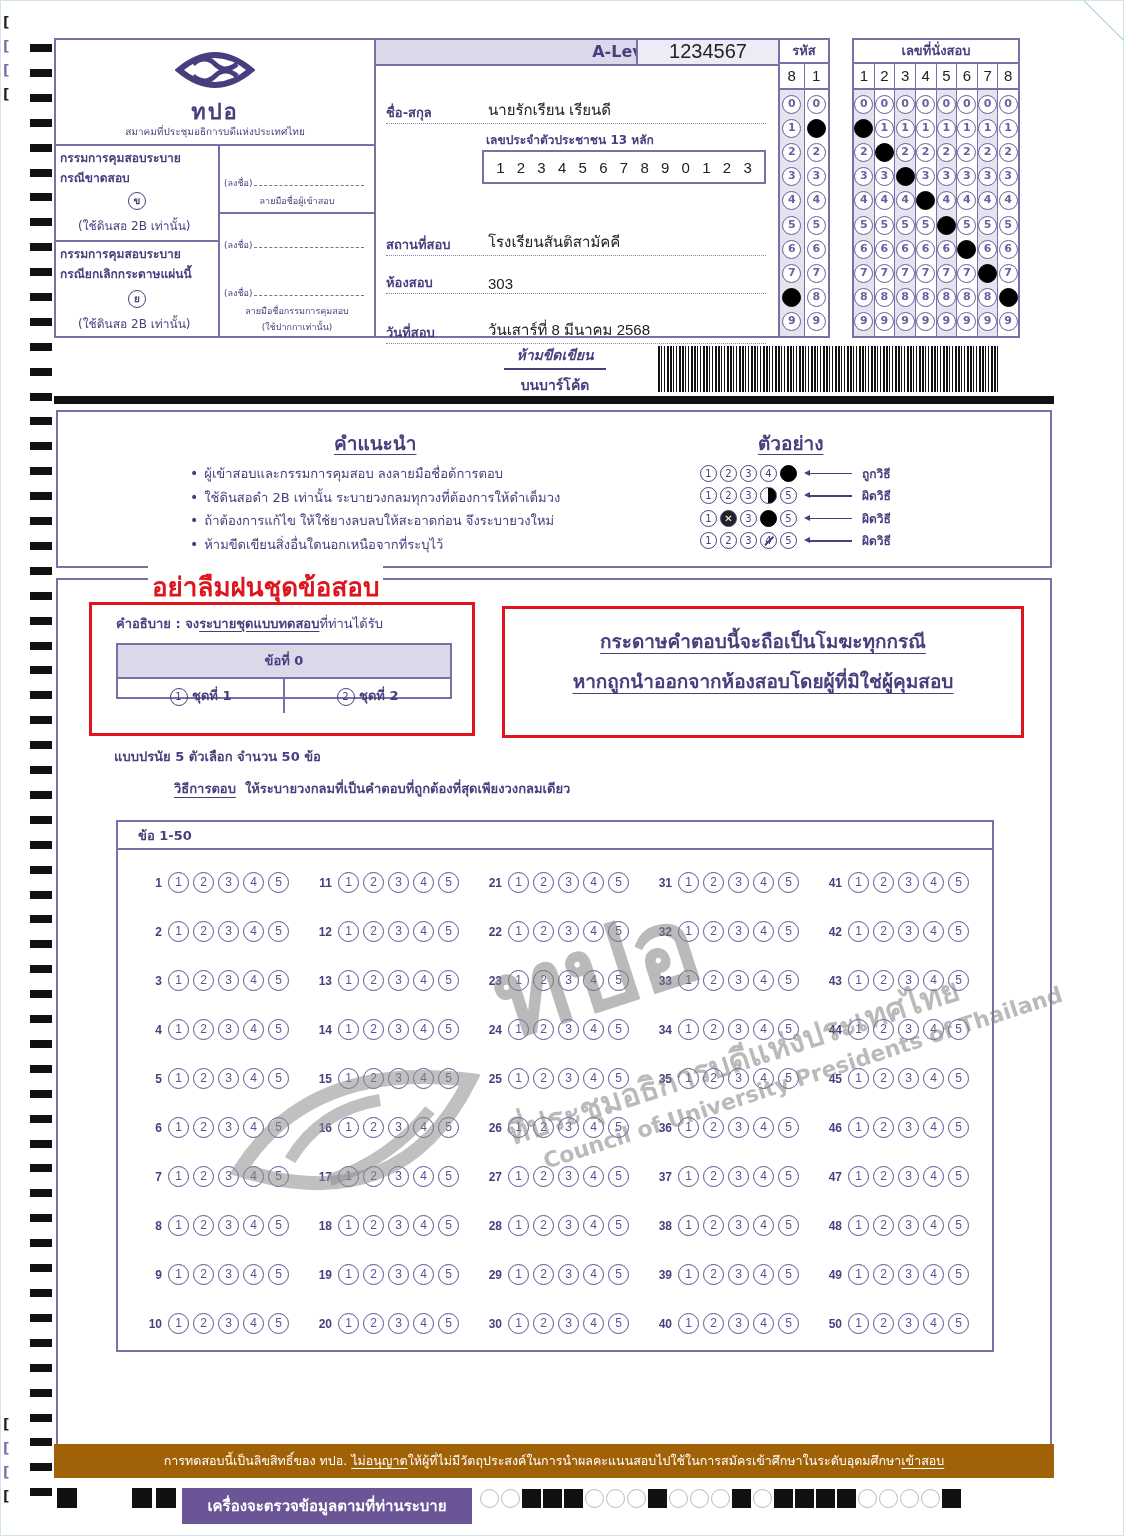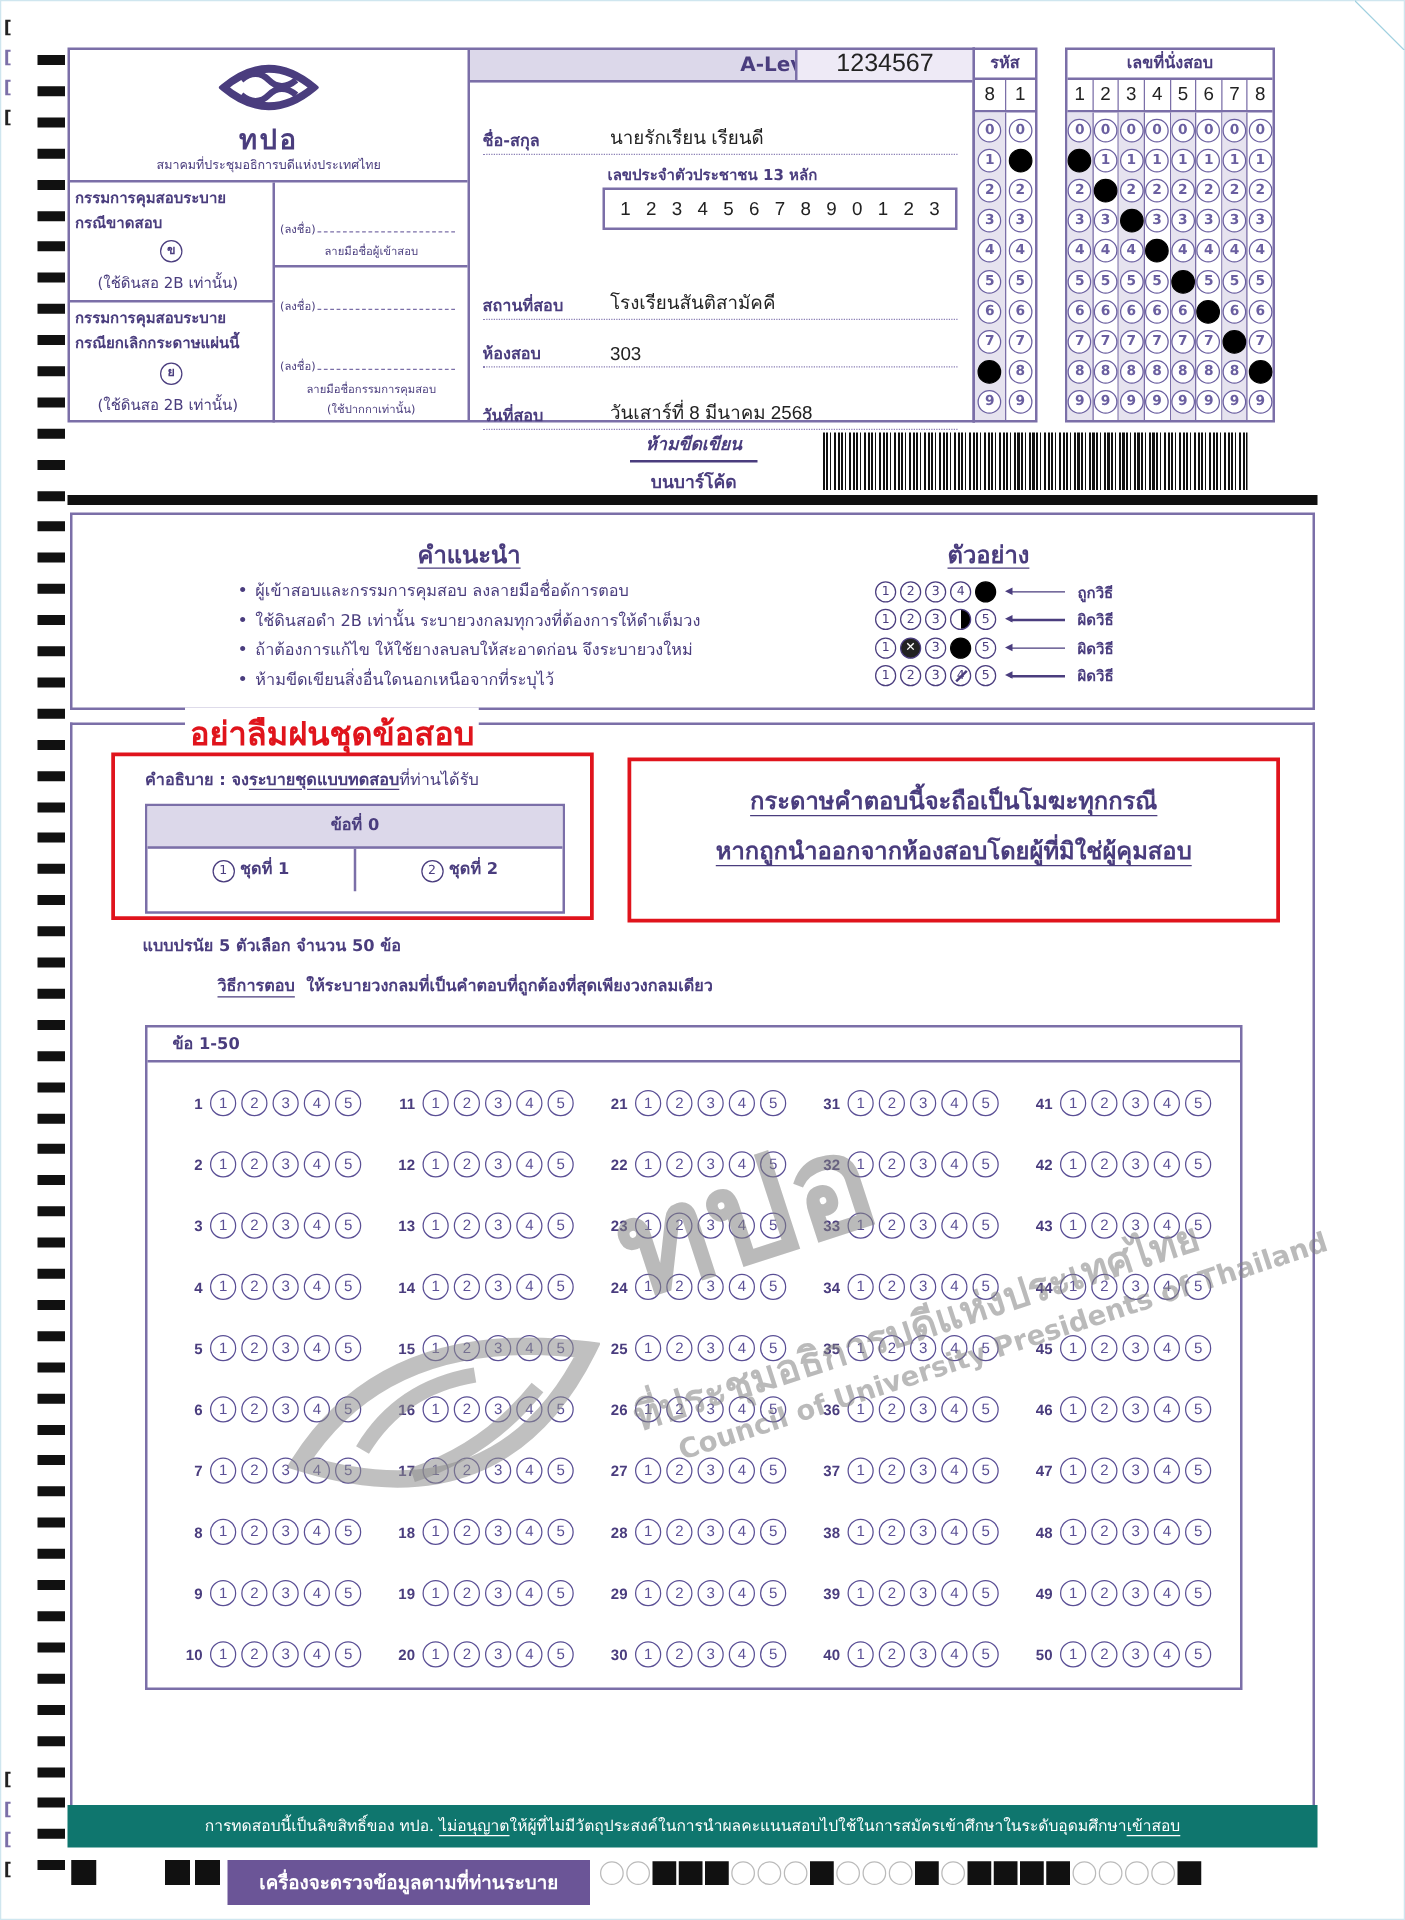--- a/index.html
+++ b/index.html
@@ -68,41 +68,41 @@
   .arrow { width:44px; height:1.5px; background:#4a3d7e; margin:0 10px 0 8px; position:relative; }
   .arrow::before { content:""; position:absolute; left:-4px; top:-3px; border-right:6px solid #4a3d7e; border-top:3.5px solid transparent; border-bottom:3.5px solid transparent; }
   .exlab { font-size:12px; color:#4a3d7e; font-weight:bold; }
 
   
   .ans-box { left:56px; top:578px; width:996px; height:866px; border:2px solid #7b6fa8; border-bottom:none; }
   .red-warning { left:148px; top:566px; font-size:26px; font-weight:bold; color:#e0141c; background:#fff; padding:0 4px; }
   .redbox { border:3px solid #e0141c; }
   .desc { position:absolute; left:24px; top:8px; font-size:13px; font-weight:bold; color:#4a3d7e; }
   .desc u { text-underline-offset:3px; }
-  .settable { position:absolute; left:24px; top:38px; width:336px; height:88px; border:2px solid #7b6fa8; }
+  .settable { position:absolute; left:24px; top:38px; width:336px; height:56px; border:2px solid #7b6fa8; }
   .settable .sh { height:34px; background:#dcd8ea; border-bottom:2px solid #7b6fa8; text-align:center; line-height:32px; font-size:13px; font-weight:bold; color:#4a3d7e; }
   .settable .sr { display:flex; height:34px; }
   .settable .sr div { flex:1; text-align:center; line-height:34px; font-size:13px; font-weight:bold; color:#4a3d7e; }
   .settable .sr div:first-child { border-right:2px solid #7b6fa8; }
   .warn2 { text-align:center; font-size:19px; font-weight:bold; color:#4a3d7e; line-height:40px; text-decoration:underline; text-underline-offset:5px; padding-top:12px; }
   .mcinfo { left:114px; top:746px; font-size:13px; font-weight:bold; color:#4a3d7e; }
   .howto { left:174px; top:778px; font-size:13px; font-weight:bold; color:#4a3d7e; }
   .howto u { text-underline-offset:4px; }
   .qbox { left:116px; top:820px; width:878px; height:532px; border:2px solid #7b6fa8; }
   .qhead { position:absolute; left:0; top:0; width:100%; height:28px; border-bottom:2px solid #7b6fa8; font-size:13px; font-weight:bold; color:#4a3d7e; padding-left:20px; line-height:28px; }
   .qgrid { position:absolute; left:18px; top:36px; width:850px; height:490px; display:grid; grid-template-columns: repeat(5, 1fr); grid-auto-flow: column; grid-template-rows: repeat(10, 1fr); }
   .qitem { display:flex; align-items:center; }
   .qnum { width:28px; text-align:right; font-size:12px; font-weight:bold; color:#4a3d7e; padding-right:2px; font-family:"Liberation Sans", sans-serif; }
   .qb { width:21px; height:21px; border:1.6px solid #5a4f95; border-radius:50%; font-size:12px; line-height:18px; text-align:center; color:#5a4f95; margin-left:4px; font-family:"Liberation Sans", sans-serif; }
 
   
   .wm { position:absolute; pointer-events:none; color:rgba(130,130,130,0.55); font-weight:bold; }
 
   
-  .footer-band { left:54px; top:1444px; width:1000px; height:34px; background:#0f766e; color:#fff; font-size:12.5px; text-align:center; line-height:34px; }
+  .footer-band { left:54px; top:1444px; width:1000px; height:34px; background:#a16207; color:#fff; font-size:12.5px; text-align:center; line-height:34px; }
   .footer-band u { text-underline-offset:3px; }
   .sq { position:absolute; width:20px; height:20px; background:#111; }
   .machine-label { left:182px; top:1488px; width:290px; height:36px; background:#6b5597; color:#fff; font-size:15px; font-weight:bold; text-align:center; line-height:36px; }
   .bottom-marks { left:480px; top:1489px; display:flex; gap:2px; }
   .bm-o { width:19px; height:19px; border:1.5px solid #bbb; border-radius:50%; background:#fff; }
   .bm-s { width:19px; height:19px; background:#111; }
 </style>
 </head>
 <body>
 

